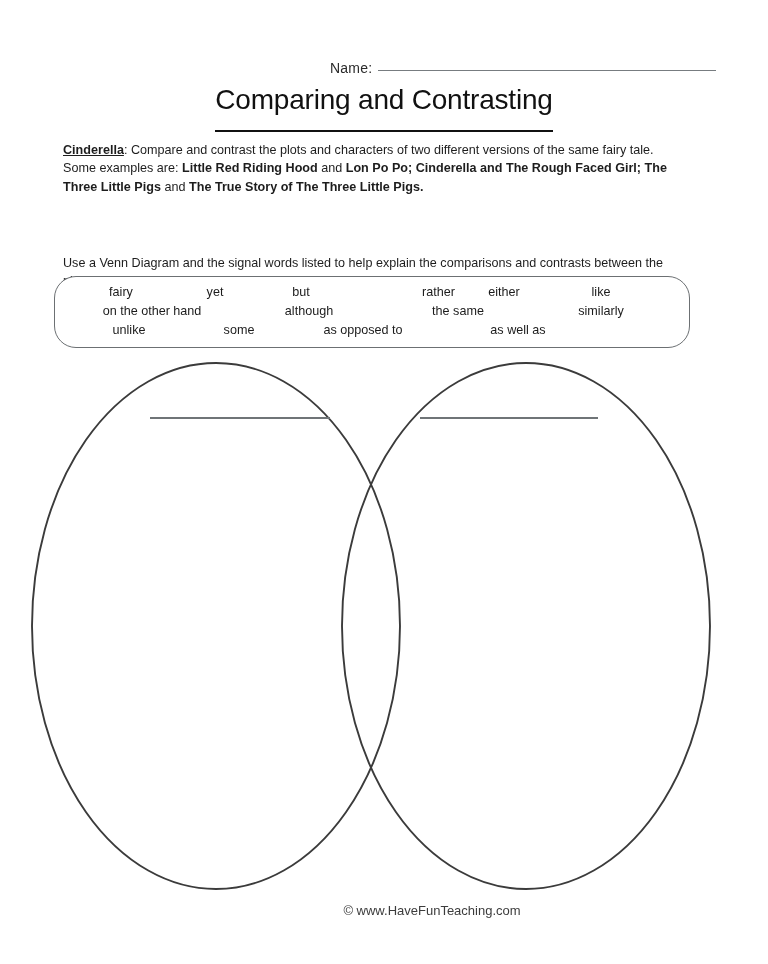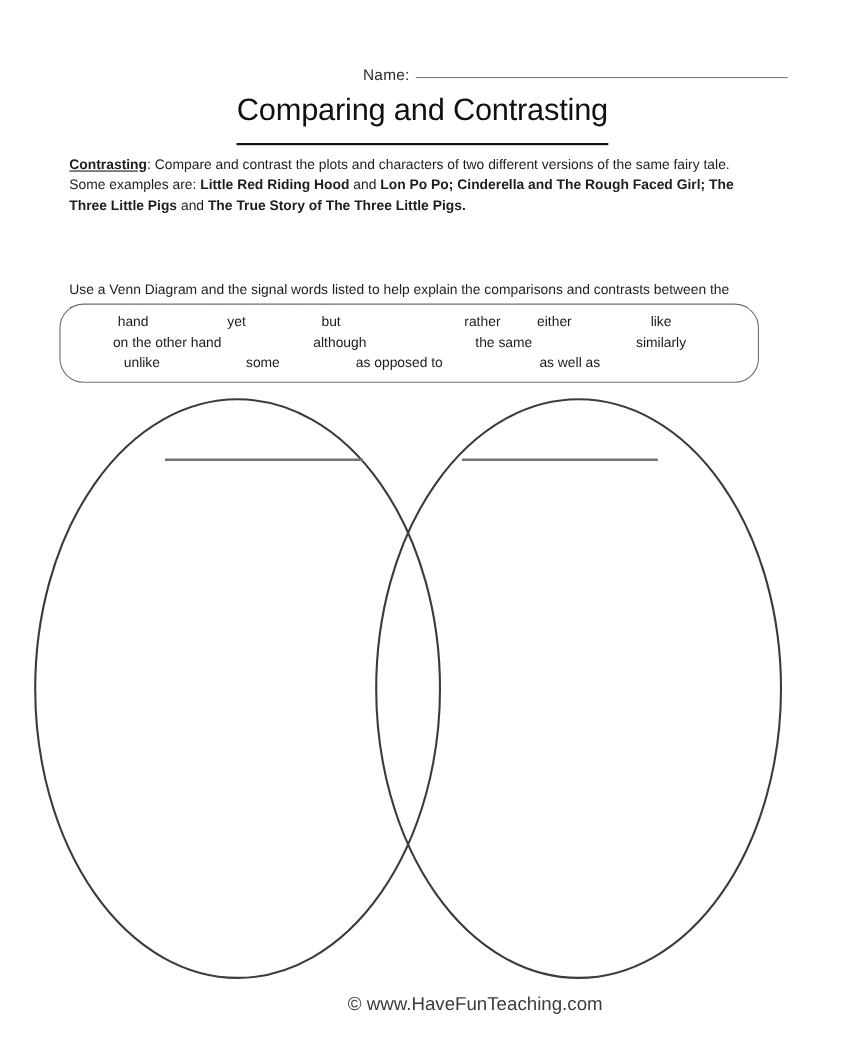--- a/index.html
+++ b/index.html
@@ -155,48 +155,48 @@
   .venn svg { display: block; }
 
   
   .footer {
     position: absolute;
     left: 0;
     right: 0;
     top: 903px;
     text-align: center;
     padding-left: 96px;
-    font-size: 17px;
+    font-size: 13px;
     color: #3c3c3c;
   }
 </style>
 </head>
 <body>
 
 <div class="page">
 
   <div class="name-row">
     <span class="name-label">Name:</span>
     <span class="name-blank"></span>
   </div>
 
   <div class="title">
     <span class="title-text">Comparing and Contrasting</span>
   </div>
 
   <p class="directions">
-    <span class="lead">Contrasting</span><span>:</span><span>  Compare and contrast the plots and characters of two different versions of the same fairy tale.   Some examples are:  </span><b>Little Red Riding Hood</b><span> and </span><b>Lon Po Po;</b><b> Cinderella and The Rough Faced Girl; The Three Little Pigs</b><span> and </span><b>The True Story of The Three Little Pigs.</b>
+    <span class="lead">Cinderella</span><span>:</span><span>  Compare and contrast the plots and characters of two different versions of the same fairy tale.   Some examples are:  </span><b>Little Red Riding Hood</b><span> and </span><b>Lon Po Po;</b><b> Cinderella and The Rough Faced Girl; The Three Little Pigs</b><span> and </span><b>The True Story of The Three Little Pigs.</b>
   </p>
 
   <p class="usage">Use a Venn Diagram and the signal words listed to help explain the comparisons and contrasts between the plots and characters of the chosen Fairy Tales.</p>
 
   <div class="words-box">
     <div class="words-grid">
       <div class="words-row r1">
-        <span class="c1">hand</span>
+        <span class="c1">fairy</span>
         <span class="c2">yet</span>
         <span class="c3">but</span>
         <span class="c4">rather</span>
         <span class="c5">either</span>
         <span class="c6">like</span>
       </div>
       <div class="words-row r3">
         <span class="c1">on the other hand</span>
         <span class="c2">although</span>
         <span class="c3">the same</span>

